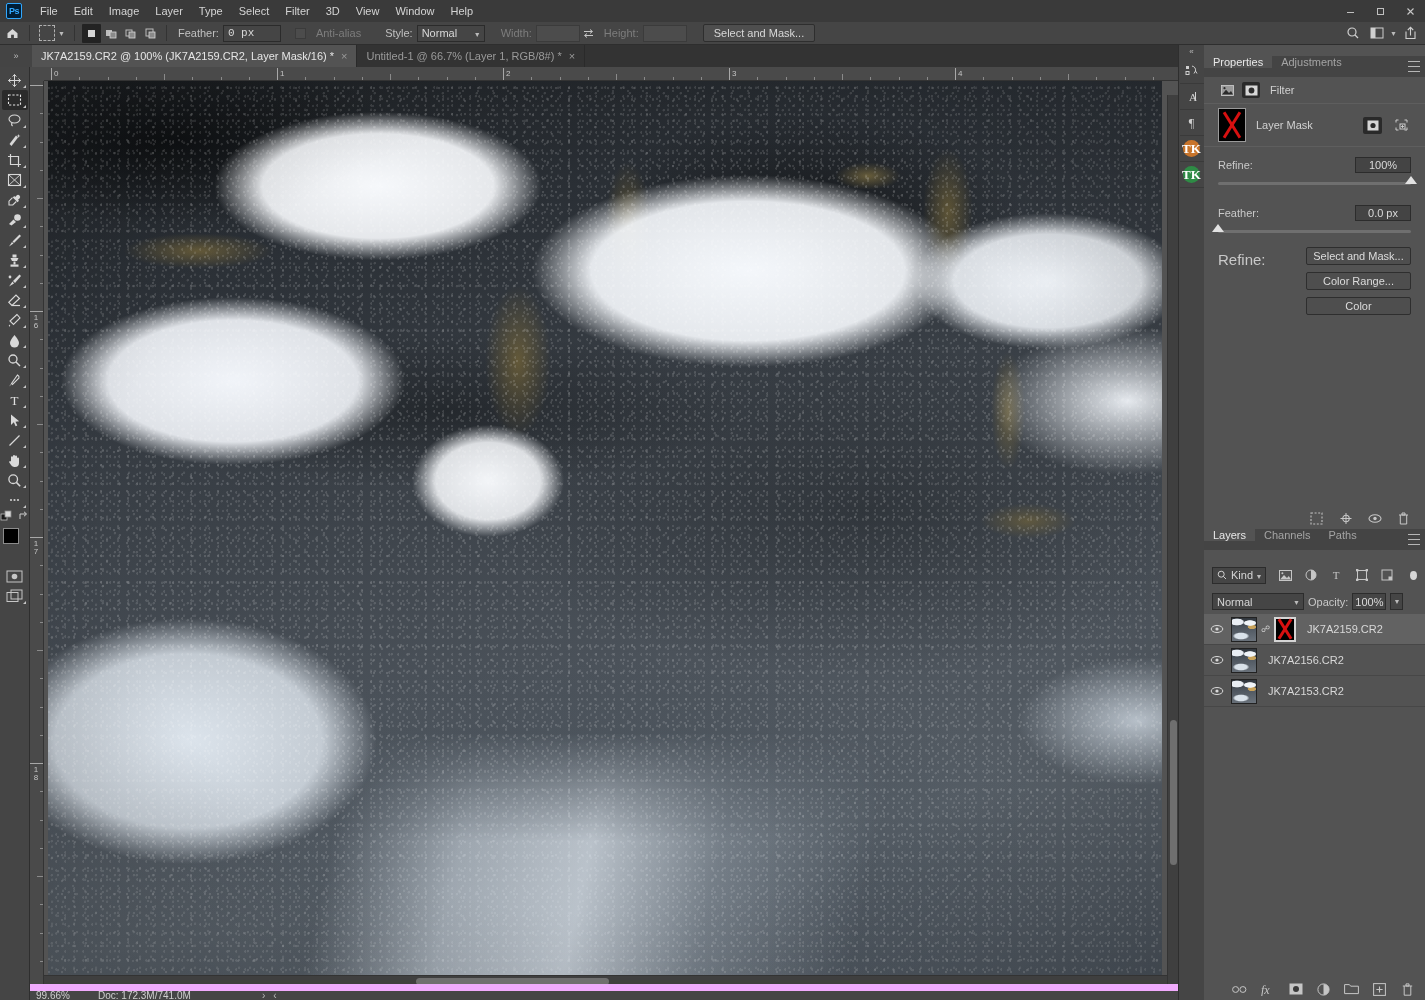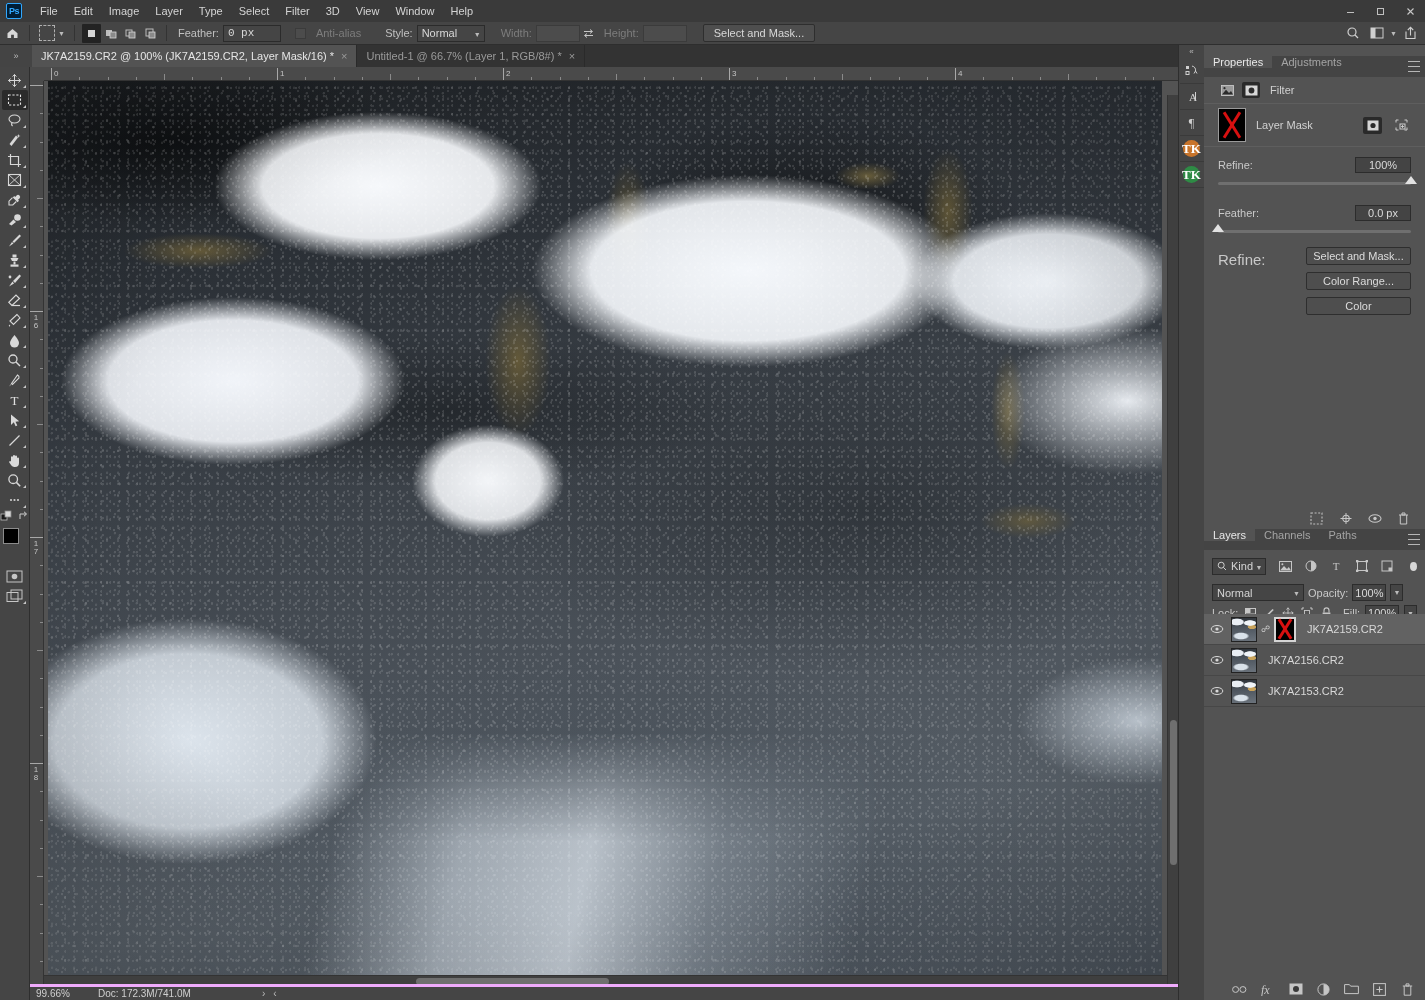--- a/index.html
+++ b/index.html
@@ -174,21 +174,21 @@
     background: #3f3f3f; border-top: 1px solid #333;
   }
   .sb-h .thumb {
     position: absolute; top: 2px; left: 372px; width: 193px; height: 7px;
     background: #6f6f6f; border-radius: 4px;
   }
   .statusbar {
     position: absolute; left: 0; bottom: 0; width: 1148px; height: 16px;
     background: #454545; display: flex; align-items: center;
     font-size: 10px; color: #cfcfcf; padding-left: 6px; gap: 0px;
-    border-top: 3px solid #f0abfc;
+    border-top: 7px solid #f0abfc;
   }
   .st-zoom { width: 62px; }
   .st-doc { width: 160px; }
   .st-arrow { color: #bbb; font-size: 10px; padding: 0 4px; }
 
   
   .rail {
     position: absolute; left: 1178px; top: 45px; width: 26px; height: 955px;
     background: #454545; border-left: 1px solid #2e2e2e;
     display: flex; flex-direction: column; align-items: center;
@@ -293,21 +293,21 @@
     position: absolute; left: 0; bottom: 0; width: 221px; height: 22px;
     display: flex; align-items: center; justify-content: flex-end;
     gap: 14px; padding-right: 14px;
   }
 
   .panel-layers {
     position: absolute; left: 0; top: 484px; width: 221px; height: 471px;
     background: #535353;
   }
   .filter-row {
-    display: flex; align-items: center; gap: 12px; height: 24px; padding: 16px 8px;
+    display: flex; align-items: center; gap: 12px; height: 24px; padding: 16px 8px; margin-top: 9px;
   }
   .kind-select {
     background: #454545; border: 1px solid #2c2c2c; height: 17px; width: 66px;
     display: flex; align-items: center; gap: 4px; padding: 0 4px; position: relative;
     font-size: 11px; color: #d5d5d5;
   }
   .kind-select .caret { position: absolute; right: 3px; top: 5px; }
   .filt-ic { width: 17px; height: 17px; display: flex; align-items: center; justify-content: center; }
   .filt-toggle {
     width: 9px; height: 9px; border-radius: 50%; background: #d6d6d6; margin-left: 4px;

